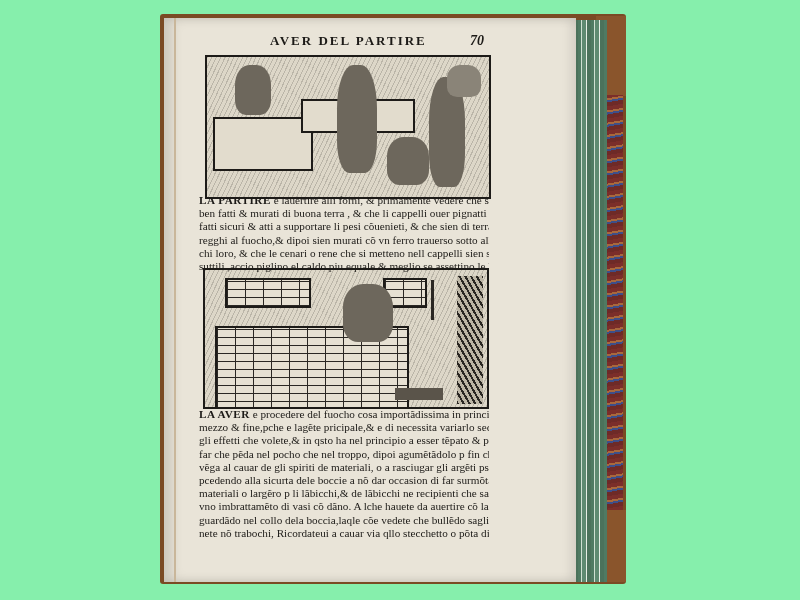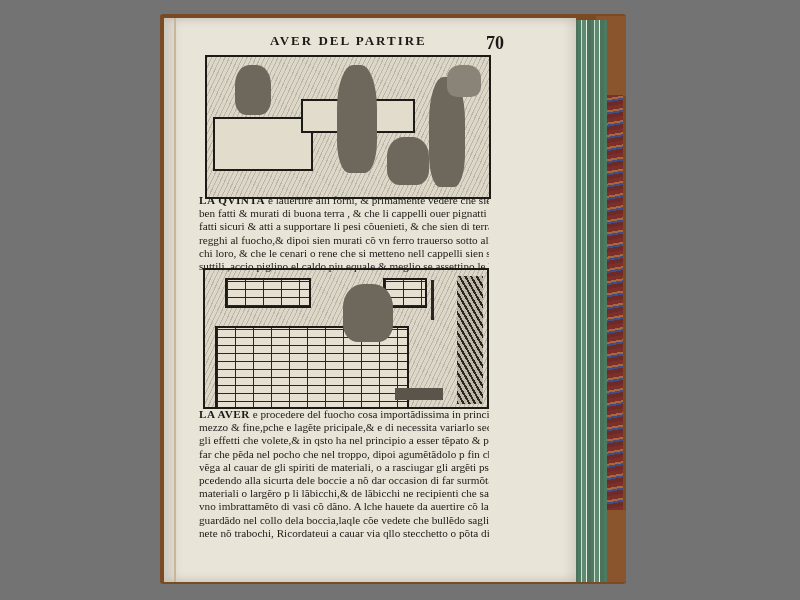--- a/index.html
+++ b/index.html
@@ -1,29 +1,29 @@
 <!DOCTYPE html>
 <html><head>
 <meta charset="utf-8">
 <style>
   html,body{margin:0;padding:0;background:#000;}
   body{width:800px;height:600px;position:relative;overflow:hidden;font-family:"Liberation Serif","DejaVu Serif",serif;}
-  .stage{position:absolute;left:0;top:0;width:800px;height:600px;background:#737373;}
+  .stage{position:absolute;left:0;top:0;width:800px;height:600px;background:#86efac;}
   .cover{position:absolute;left:160px;top:14px;width:466px;height:570px;background:#7a4a24;border-radius:3px;}
   .cover-marble{position:absolute;left:603px;top:95px;width:20px;height:420px;
     background:repeating-linear-gradient(170deg,#7b2e2a 0 4px,#a9683c 4px 6px,#3d4f8a 6px 8px,#6e2a27 8px 12px);}
   .cover-leather-top{position:absolute;left:596px;top:16px;width:30px;height:80px;background:#8a552c;}
   .cover-leather-bot{position:absolute;left:596px;top:510px;width:30px;height:72px;background:#8a552c;}
   .edges{position:absolute;left:565px;top:20px;width:42px;height:562px;
     background:repeating-linear-gradient(90deg,#4f7a62 0 3px,#cfe0d2 3px 4px,#5e8a71 4px 8px,#e7eee6 8px 9px,#4b725b 9px 13px);}
   .page{position:absolute;left:164px;top:18px;width:412px;height:564px;background:#e9e4d8;
     box-shadow:inset 8px 0 12px rgba(0,0,0,0.12), inset -6px 0 10px rgba(0,0,0,0.08);}
   .gutter{position:absolute;left:174px;top:18px;width:2px;height:564px;background:#c9b69a;}
   .running-head{position:absolute;left:270px;top:33px;font-size:13px;letter-spacing:2px;color:#1c1a17;font-weight:bold;}
-  .folio{position:absolute;left:486px;top:33px;font-size:18px;color:#1c1a17;font-weight:bold;}
+  .folio{position:absolute;left:470px;top:33px;font-size:14px;color:#1c1a17;font-weight:bold;font-style:italic;}
   .woodcut{position:absolute;border:2px solid #1d1b18;background:#ddd7c8;overflow:hidden;}
   .wc1{left:205px;top:55px;width:282px;height:140px;}
   .wc2{left:203px;top:268px;width:282px;height:137px;}
   .hatch{position:absolute;inset:0;background:repeating-linear-gradient(115deg,rgba(30,28,24,0.18) 0 1px,transparent 1px 4px);}
   .shape{position:absolute;background:#2a2723;}
   .bench{position:absolute;border:2px solid #1d1b18;background:#e2dccd;}
   .brick{position:absolute;background:repeating-linear-gradient(0deg,#2a2723 0 1px,transparent 1px 8px),repeating-linear-gradient(90deg,#2a2723 0 1px,#e6e0d2 1px 18px);border:2px solid #1d1b18;}
   .figure{position:absolute;background:#6d675c;border-radius:40% 40% 30% 30%;}
   .text-block{position:absolute;left:199px;width:290px;font-size:11.2px;line-height:13.2px;color:#1c1a17;text-align:justify;}
   .tb1{top:194px;}
@@ -63,21 +63,21 @@
     <div class="brick" style="left:20px;top:8px;width:82px;height:26px;"></div>
     <div class="brick" style="left:178px;top:8px;width:40px;height:26px;"></div>
     <div class="brick" style="left:10px;top:56px;width:190px;height:82px;"></div>
     <div class="figure" style="left:138px;top:14px;width:50px;height:58px;"></div>
     <div class="shape" style="left:252px;top:6px;width:26px;height:128px;background:repeating-linear-gradient(60deg,#2a2723 0 2px,#bdb6a6 2px 5px);"></div>
     <div class="shape" style="left:226px;top:10px;width:3px;height:40px;"></div>
     <div class="shape" style="left:190px;top:118px;width:48px;height:12px;background:#5a544a;"></div>
   </div>
 
   <div class="text-block tb1">
-    <span class="line"><span class="lead">LA QVINTA</span> <span>e lauertire alli forni, &amp; primamente vedere che sien</span></span>
+    <span class="line"><span class="lead">LA PARTIRE</span> <span>e lauertire alli forni, &amp; primamente vedere che sien</span></span>
     <span class="line">ben fatti &amp; murati di buona terra , &amp; che li cappelli ouer pignatti sien</span>
     <span class="line">fatti sicuri &amp; atti a supportare li pesi cõuenieti, &amp; che sien di terra che</span>
     <span class="line">regghi al fuocho,&amp; dipoi sien murati cõ vn ferro trauerso sotto alli luo</span>
     <span class="line">chi loro, &amp; che le cenari o rene che si metteno nell cappelli sien stacciate</span>
     <span class="line">suttili ,accio piglino el caldo piu equale &amp; meglio se assettino le boccie.</span>
   </div>
 
   <div class="text-block tb2">
     <span class="line"><span class="lead">LA AVER</span> <span>e procedere del fuocho cosa importãdissima in principio</span></span>
     <span class="line">mezzo &amp; fine,pche e lagẽte pricipale,&amp; e di necessita variarlo secõdo</span>

